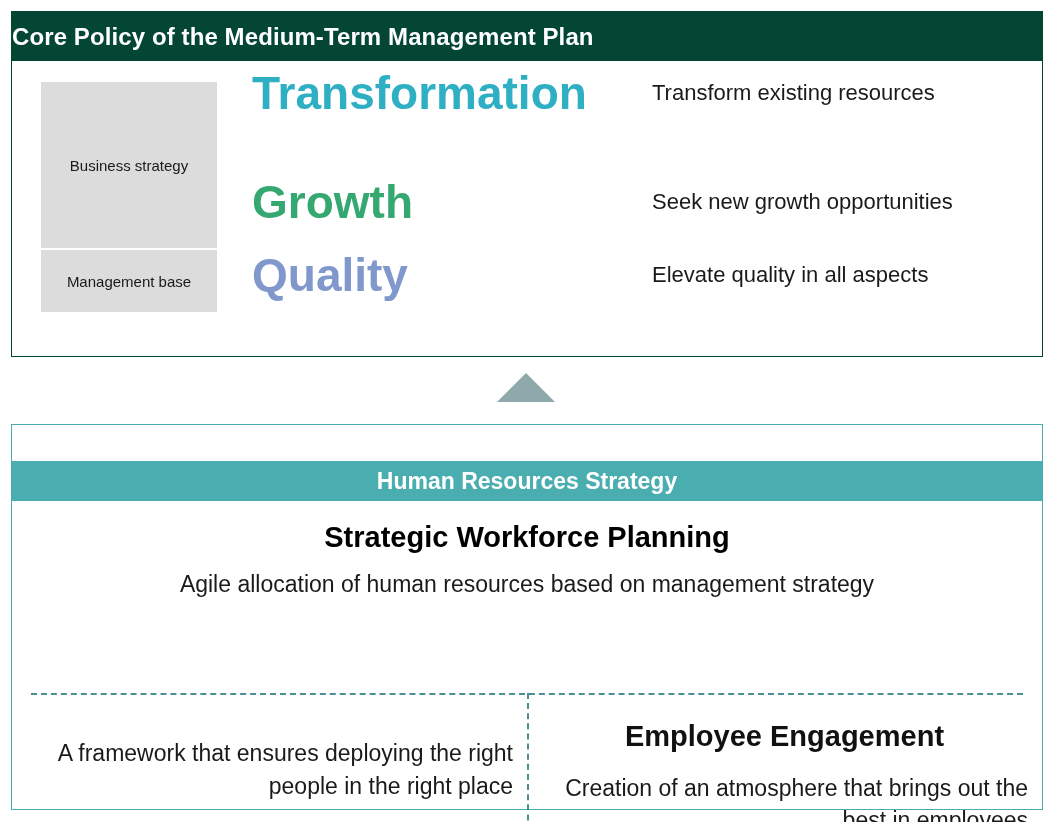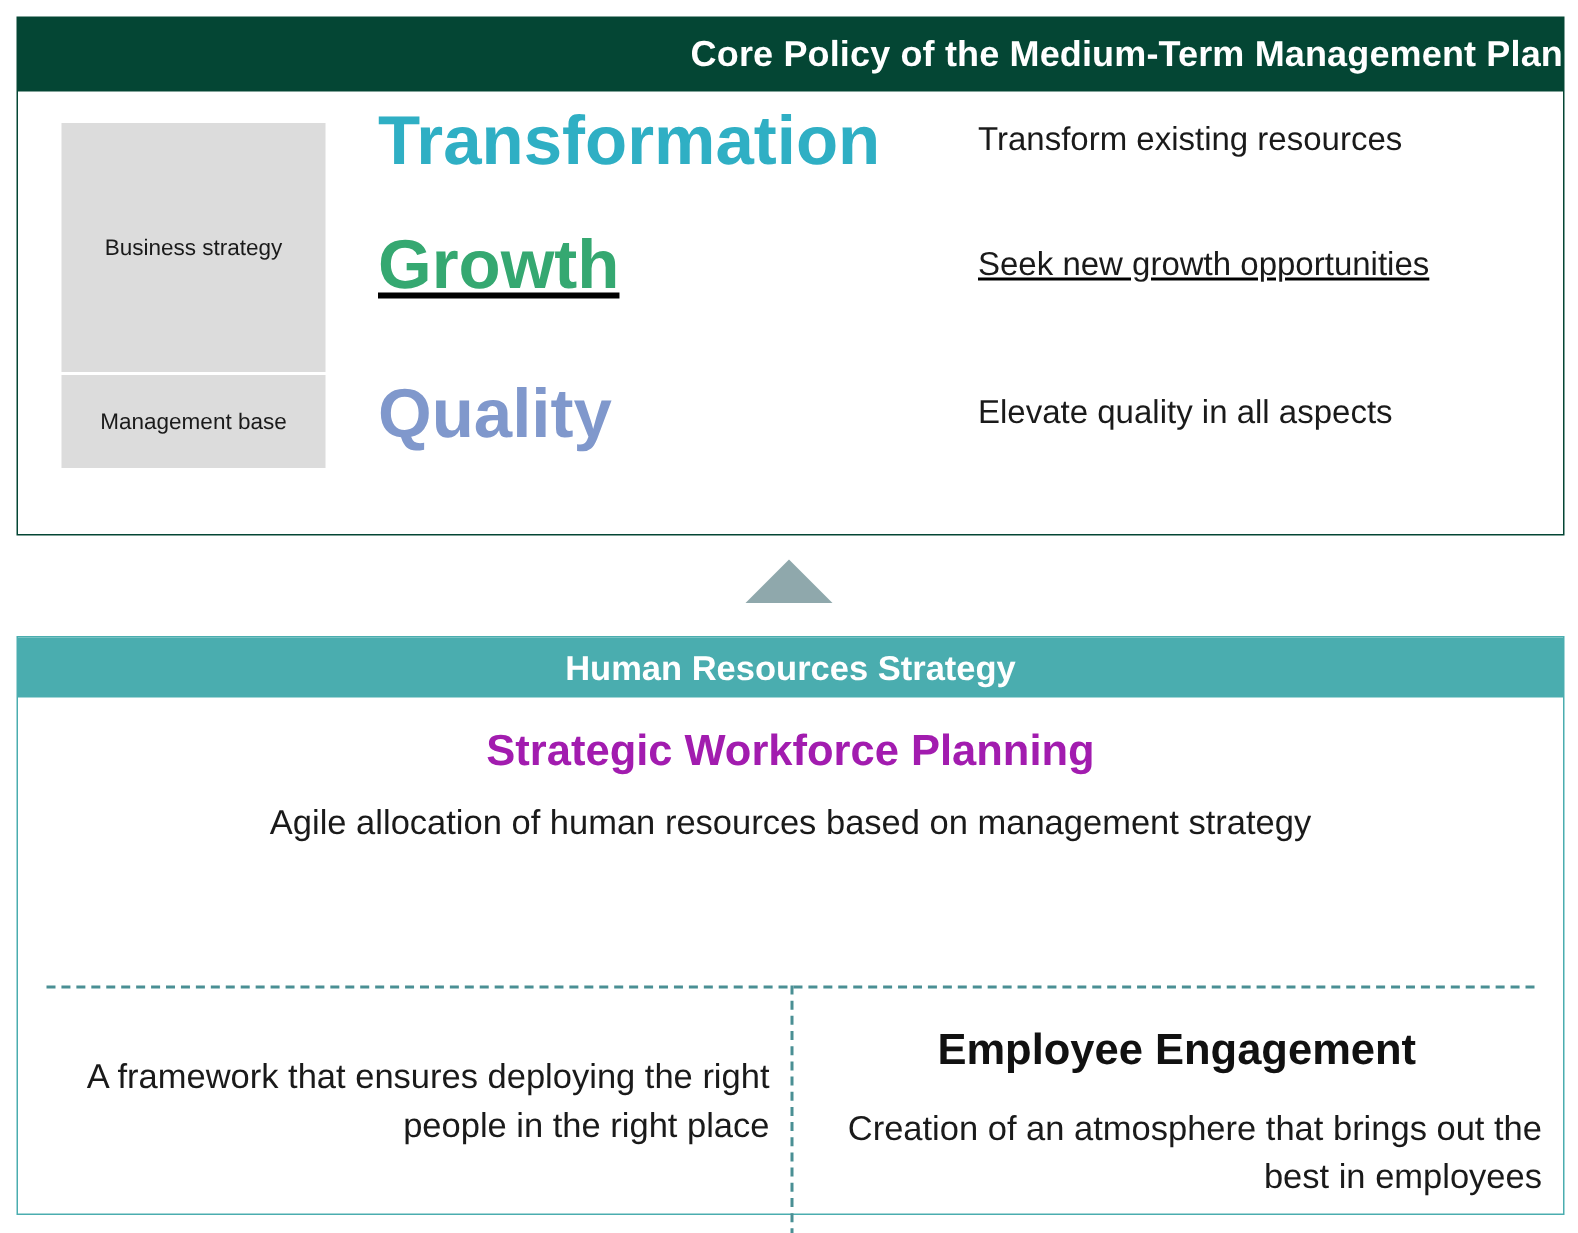--- a/index.html
+++ b/index.html
@@ -25,21 +25,21 @@
     box-sizing: border-box;
     border: 1px solid #044634;
     background: #ffffff;
   }
   #core-policy-header {
     height: 49px;
     background: #044634;
     color: #ffffff;
     display: flex;
     align-items: center;
-    justify-content: flex-end;
+    justify-content: flex-start;
     font-size: 24px;
     font-weight: bold;
     letter-spacing: 0.1px;
   }
   #core-policy-body {
     position: relative;
     height: 295px;
   }
 
   .strategy-tag {
@@ -65,21 +65,21 @@
 
   .pillar-row {
     position: absolute;
     left: 240px;
     right: 10px;
     height: 56px;
     display: flex;
     align-items: center;
   }
   #pillar-row-0 { top: 4px; }
-  #pillar-row-1 { top: 87px; text-decoration: underline; }
+  #pillar-row-1 { top: 113px; }
   #pillar-row-2 { top: 186px; }
 
   .pillar-keyword {
     font-size: 46px;
     font-weight: bold;
     line-height: 1;
     white-space: nowrap;
     flex: 0 0 auto;
     width: 400px;
   }
@@ -115,37 +115,38 @@
   }
   #hr-strategy-header {
     height: 40px;
     background: #4aadaf;
     color: #ffffff;
     display: flex;
     align-items: center;
     justify-content: center;
     font-size: 23px;
     font-weight: bold;
+    margin-top: 36px;
   }
   #hr-strategy-body {
     position: relative;
     height: 332px;
   }
 
   #workforce-block {
     position: absolute;
     left: 0;
     right: 0;
     top: 18px;
     text-align: center;
   }
   #workforce-title {
     font-size: 29px;
     font-weight: bold;
-    color: #a21caf;
+    color: #000000;
     line-height: 1.25;
   }
   #workforce-desc {
     margin-top: 16px;
     font-size: 23px;
     color: #1a1a1a;
   }
 
   #divider-horizontal {
     position: absolute;

